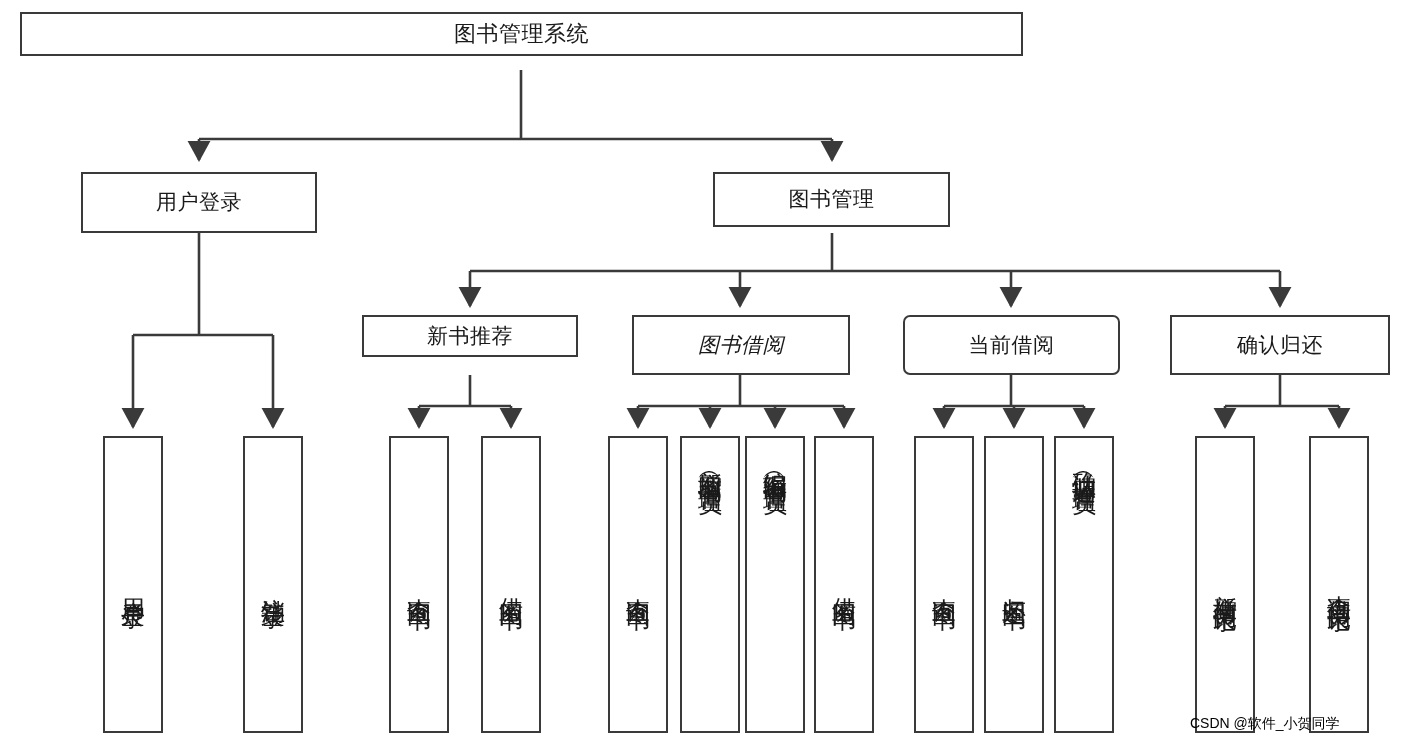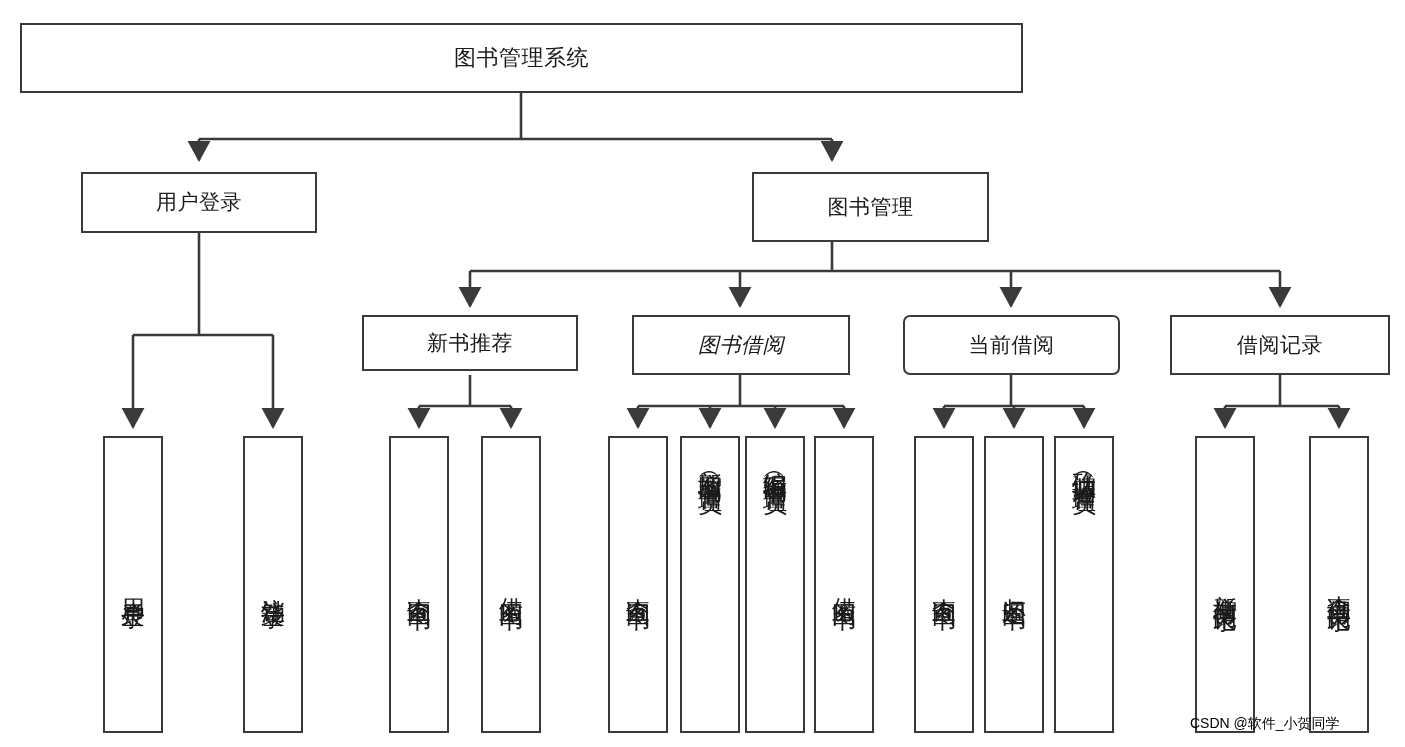--- a/index.html
+++ b/index.html
@@ -123,46 +123,46 @@
       <path d="M 1014 406 L 1014 427" marker-end="url(#arrow)"></path>
       <path d="M 1084 406 L 1084 427" marker-end="url(#arrow)"></path>
 
       <path d="M 1280 375 L 1280 406"></path>
       <path d="M 1225 406 L 1339 406"></path>
       <path d="M 1225 406 L 1225 427" marker-end="url(#arrow)"></path>
       <path d="M 1339 406 L 1339 427" marker-end="url(#arrow)"></path>
     </g>
   </svg>
 
-  <div class="node h-node root" style="left:20px; top:12px; width:1003px; height:70px;margin-top:11px;">
+  <div class="node h-node root" style="left:20px; top:12px; width:1003px; height:44px;">
     <span class="node-label">图书管理系统</span>
   </div>
 
   <div class="node h-node" style="left:81px; top:172px; width:236px; height:61px;">
     <span class="node-label">用户登录</span>
   </div>
 
-  <div class="node h-node" style="left:713px; top:172px; width:237px; height:70px;margin-left:39px;">
+  <div class="node h-node" style="left:713px; top:172px; width:237px; height:55px;">
     <span class="node-label">图书管理</span>
   </div>
 
-  <div class="node h-node" style="left:362px; top:315px; width:216px; height:56px;">
+  <div class="node h-node" style="left:362px; top:315px; width:216px; height:42px;">
     <span class="node-label">新书推荐</span>
   </div>
 
   <div class="node h-node" style="left:632px; top:315px; width:218px; height:60px;font-style:italic;">
     <span class="node-label">图书借阅</span>
   </div>
 
   <div class="node h-node" style="left:903px; top:315px; width:217px; height:60px;border-radius:7px;">
     <span class="node-label">当前借阅</span>
   </div>
 
   <div class="node h-node" style="left:1170px; top:315px; width:220px; height:60px;">
-    <span class="node-label">借阅记录</span>
+    <span class="node-label">确认归还</span>
   </div>
 
   <div class="node v-node centered" style="left:103px; top:436px; width:60px; height:297px;">
     <span class="node-label">用户登录</span>
   </div>
 
   <div class="node v-node centered" style="left:243px; top:436px; width:60px; height:297px;">
     <span class="node-label">注销登录</span>
   </div>
 

